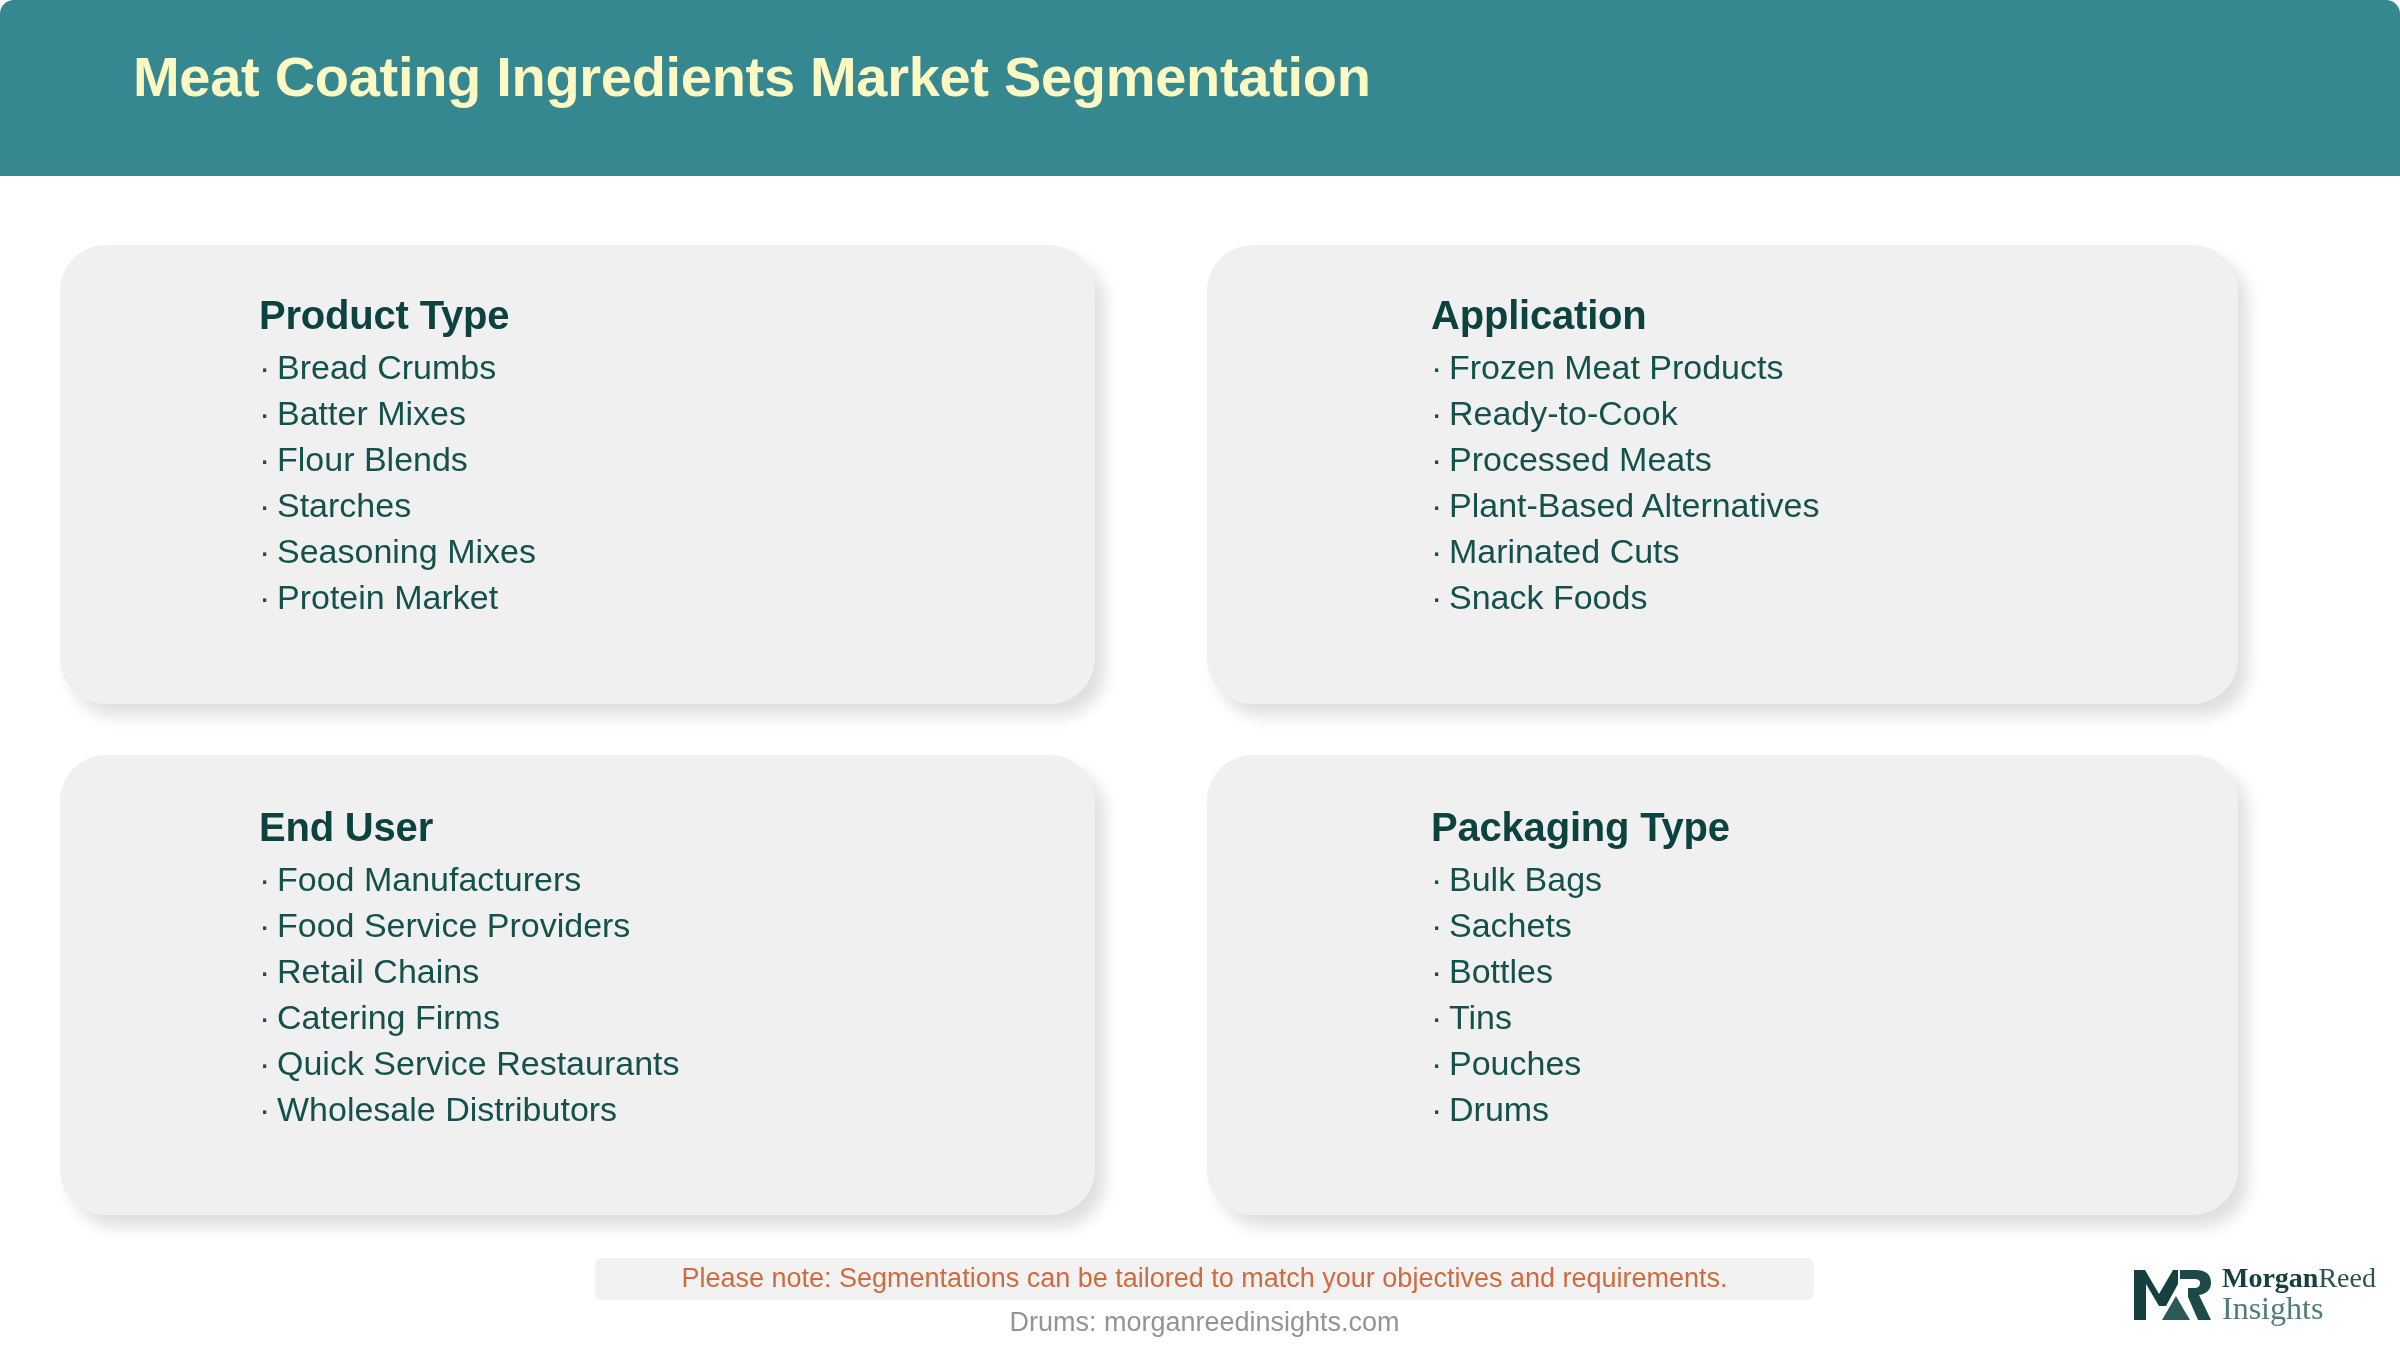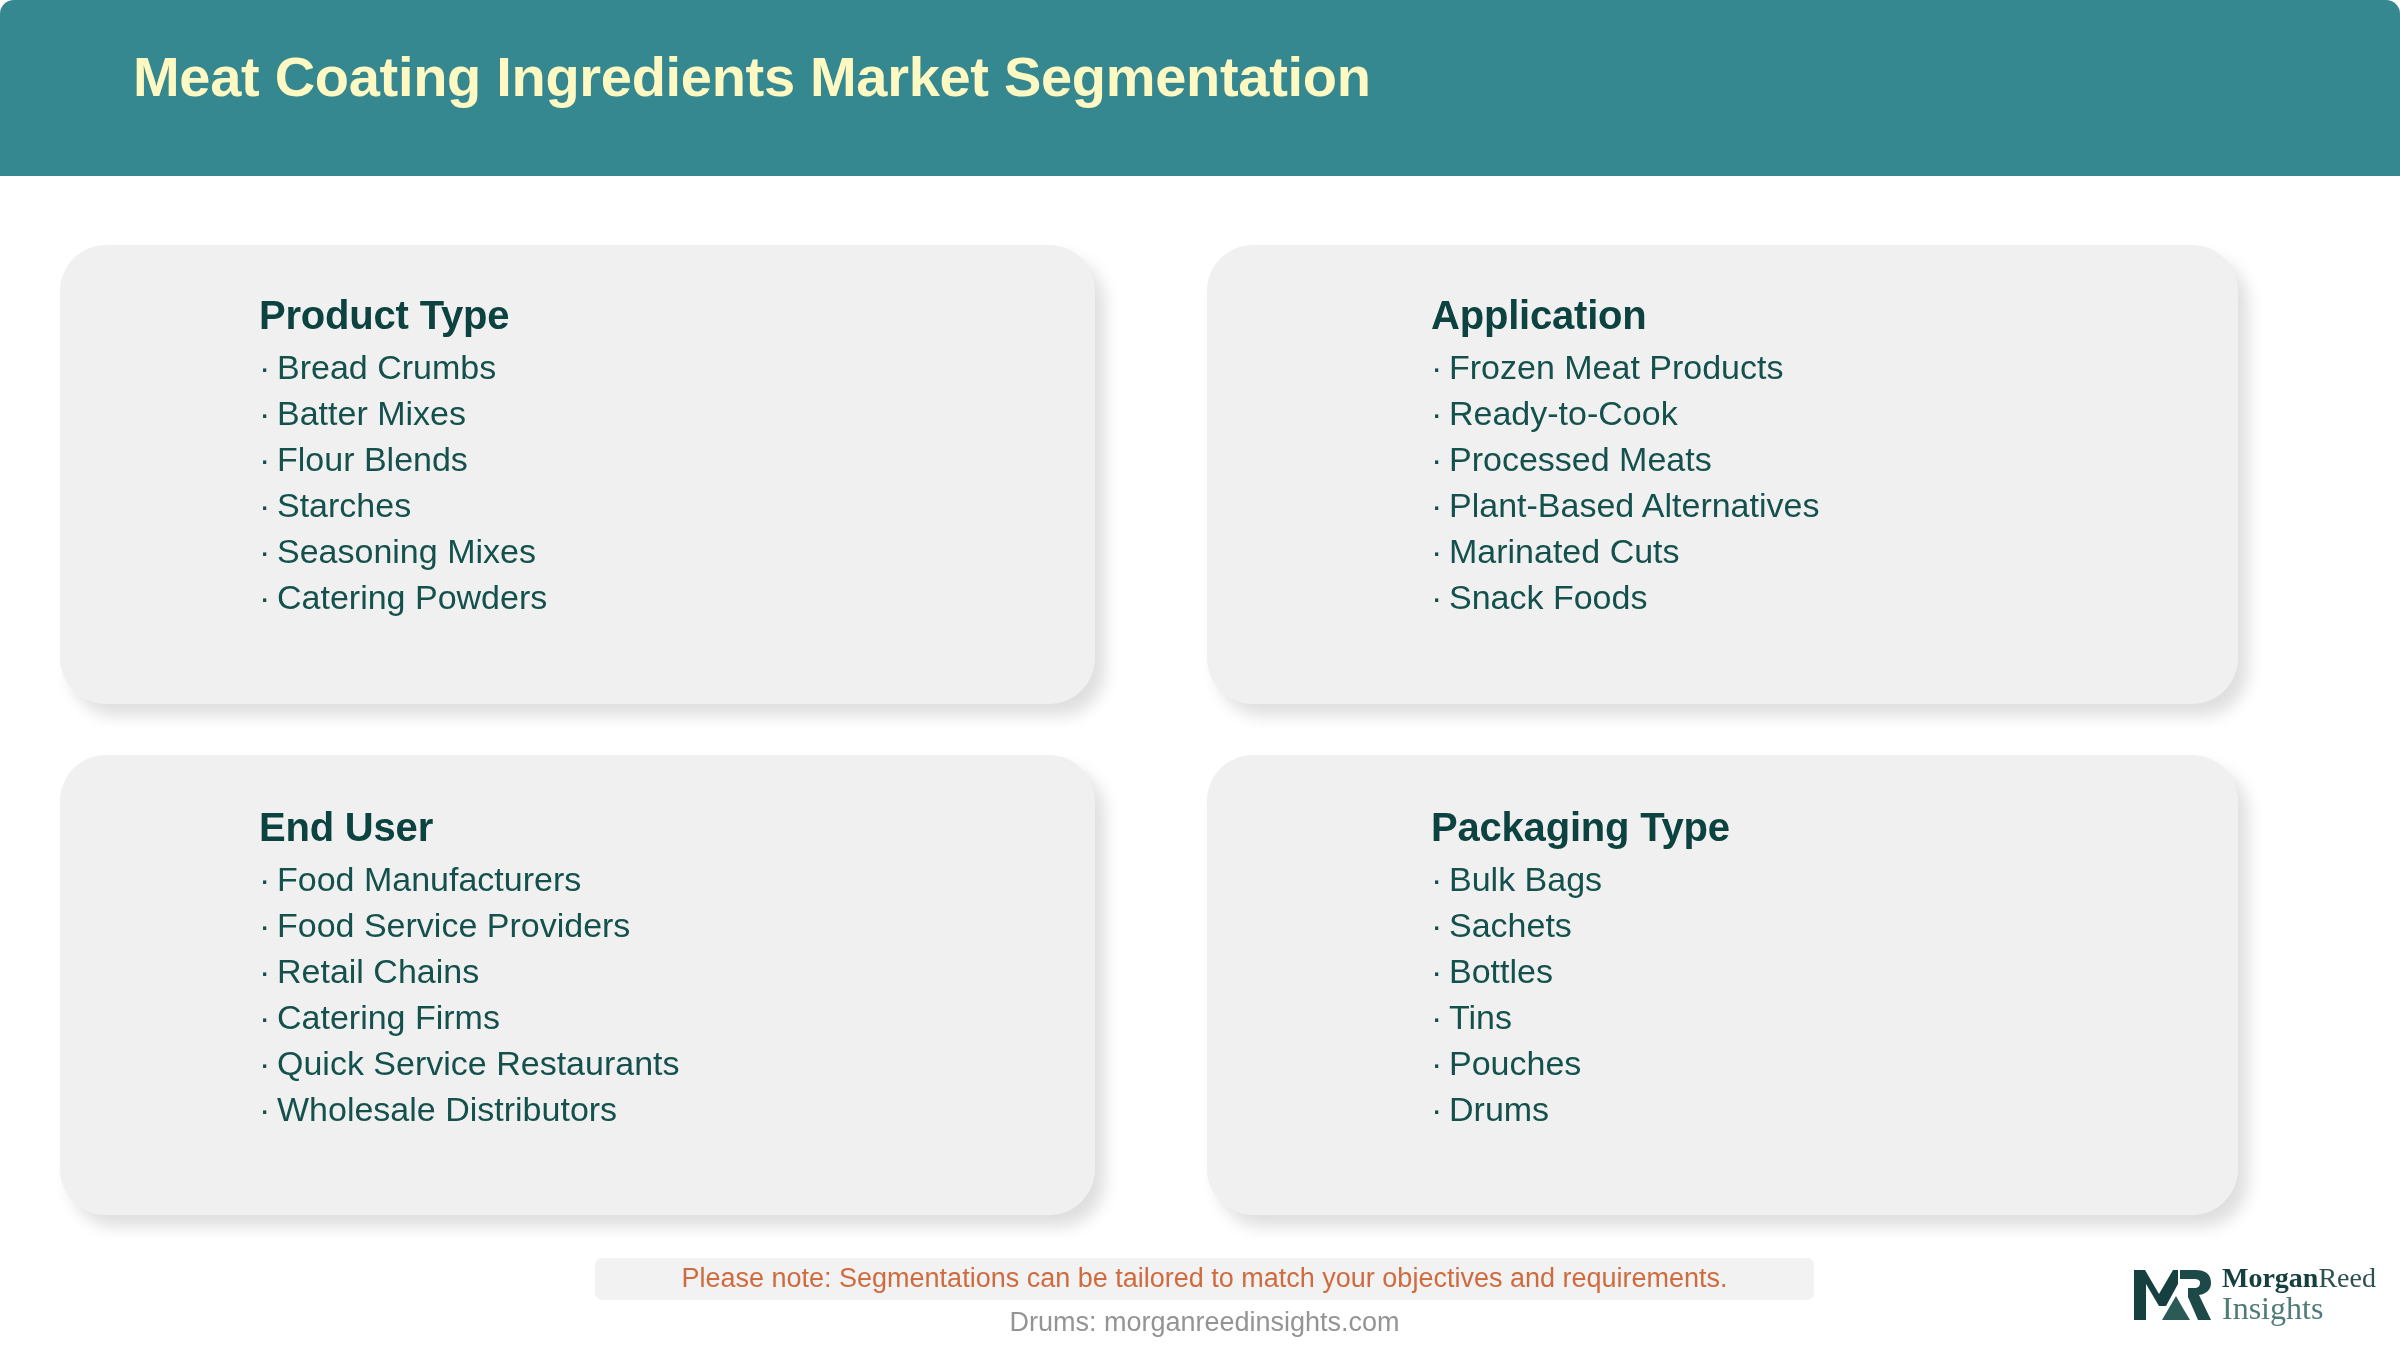--- a/index.html
+++ b/index.html
@@ -185,21 +185,21 @@
 
   <div class="card c0">
     <div class="card-inner">
       <div class="card-title">Product Type</div>
       <ul class="card-list">
         <li><span class="bullet">·</span><span>Bread Crumbs</span></li>
         <li><span class="bullet">·</span><span>Batter Mixes</span></li>
         <li><span class="bullet">·</span><span>Flour Blends</span></li>
         <li><span class="bullet">·</span><span>Starches</span></li>
         <li><span class="bullet">·</span><span>Seasoning Mixes</span></li>
-        <li><span class="bullet">·</span><span>Catering Powders</span></li>
+        <li><span class="bullet">·</span><span>Protein Market</span></li>
       </ul>
     </div>
   </div>
 
   <div class="card c1">
     <div class="card-inner">
       <div class="card-title">Application</div>
       <ul class="card-list">
         <li><span class="bullet">·</span><span>Frozen Meat Products</span></li>
         <li><span class="bullet">·</span><span>Ready-to-Cook</span></li>

